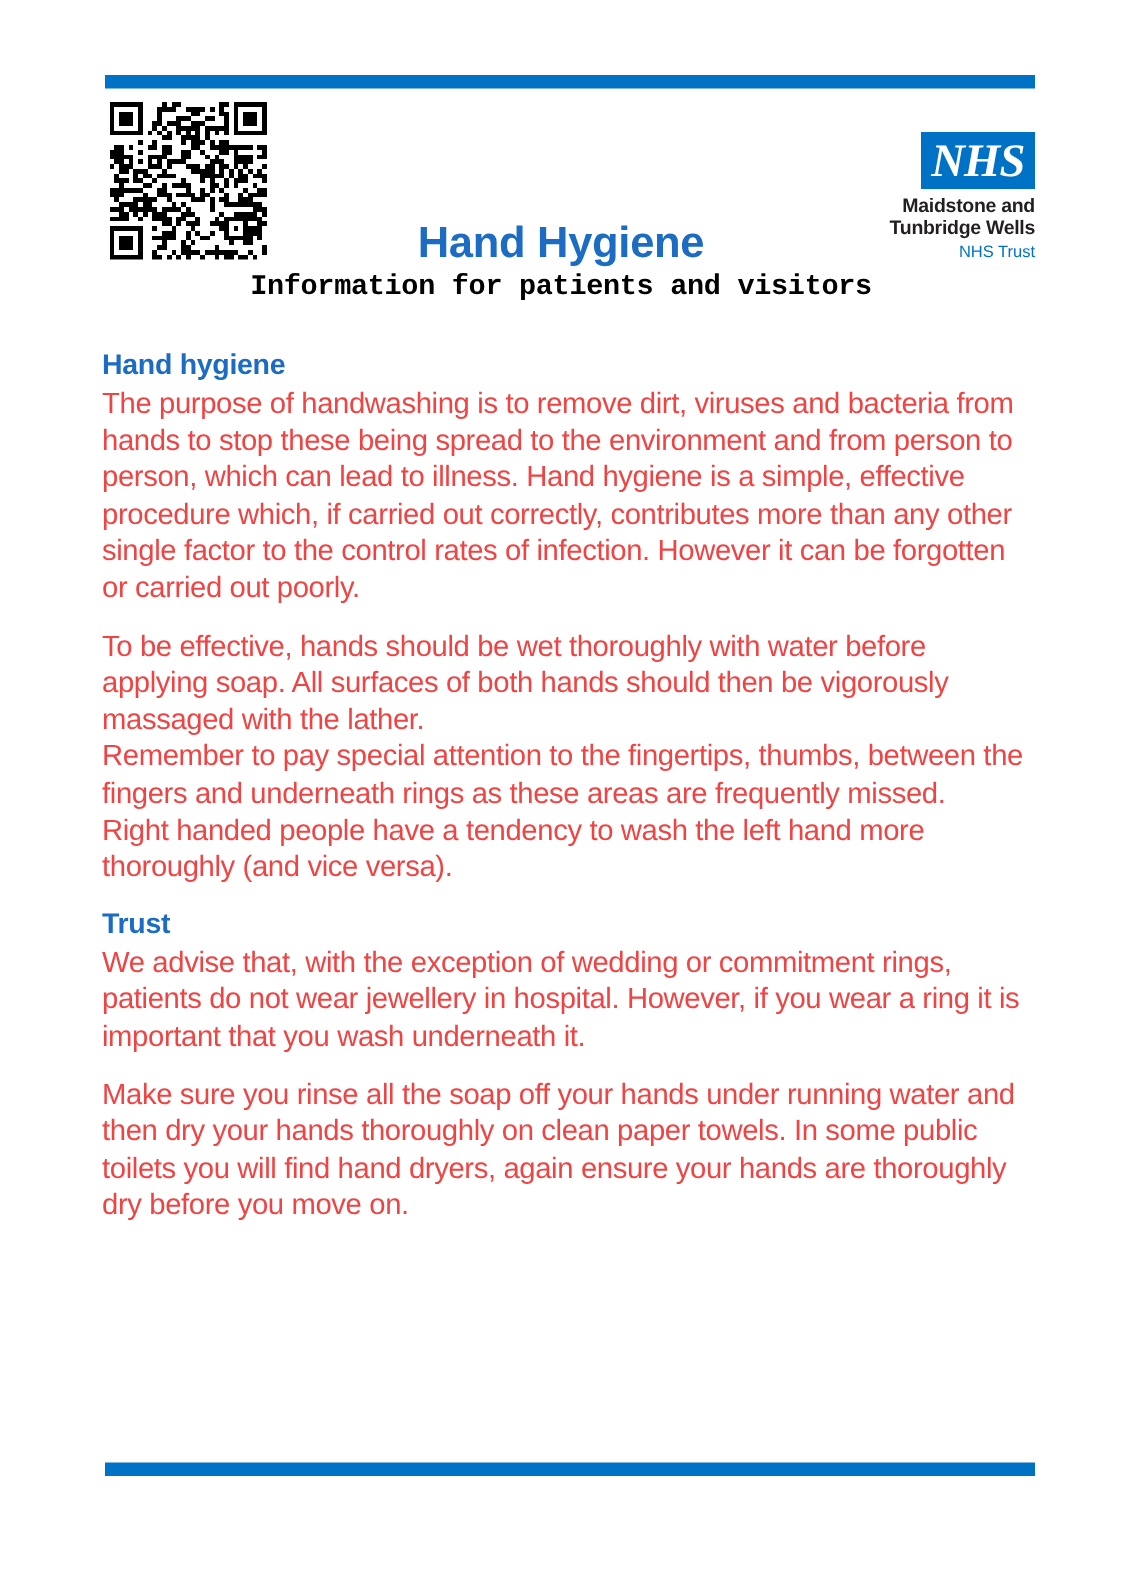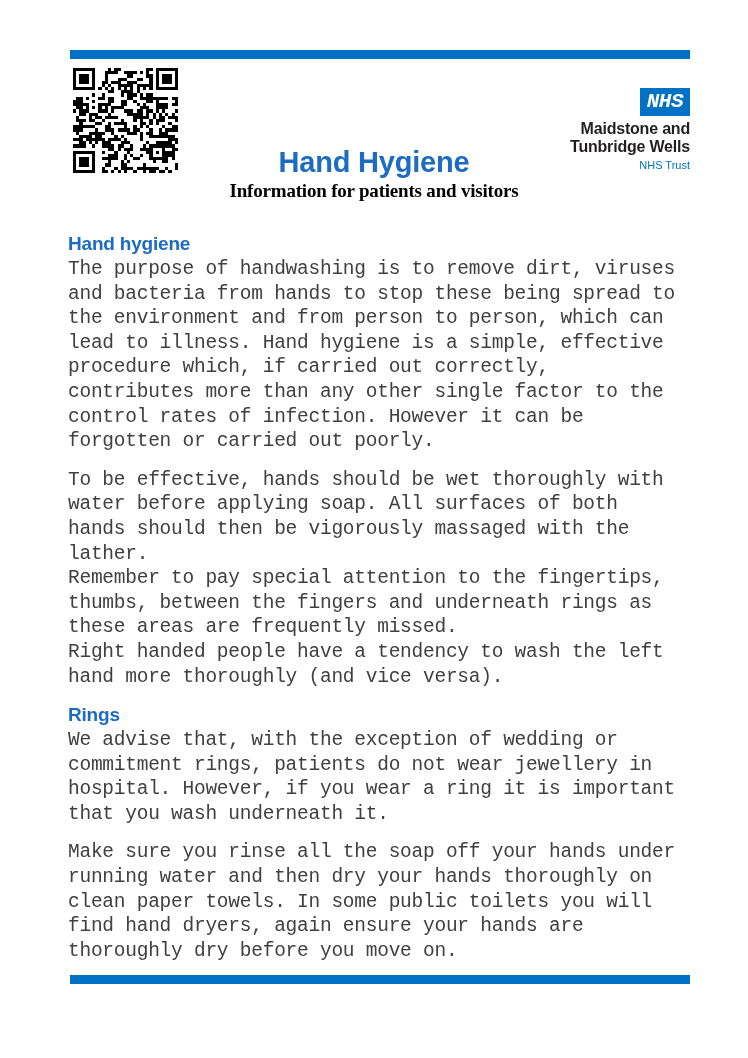--- a/index.html
+++ b/index.html
@@ -50,34 +50,34 @@
     position: absolute;
     right: 58px;
     top: 88px;
     width: 150px;
     text-align: right;
   }
   .nhs-box {
     display: inline-block;
     background: #0072c6;
     color: #ffffff;
-    font-family: Liberation Mono, monospace;
+    font-family: Liberation Serif, serif;
     font-weight: bold;
     font-style: italic;
-    font-size: 21px;
+    font-size: 31px;
     letter-spacing: -0.5px;
     line-height: 1;
     padding: 3px 7px 4px 7px;
   }
   .nhs-trustname {
     margin-top: 4px;
     color: #231f20;
     font-family: "Liberation Sans", sans-serif;
     font-weight: bold;
-    font-size: 16px;
+    font-size: 13px;
     line-height: 1.12;
     letter-spacing: -0.2px;
     white-space: pre-line;
   }
   .nhs-sub {
     margin-top: 3px;
     color: #0072c6;
     font-family: "Liberation Sans", sans-serif;
     font-weight: normal;
     font-size: 11px;
@@ -96,21 +96,21 @@
     color: #1b6cc2;
     font-family: "Liberation Sans", sans-serif;
     font-weight: bold;
     font-size: 29px;
     line-height: 32px;
     letter-spacing: -0.2px;
   }
   .doc-subtitle {
     margin-top: 2px;
     color: #000000;
-    font-family: Liberation Serif, serif;
+    font-family: Liberation Mono, monospace;
     font-weight: bold;
     font-size: 19px;
     line-height: 22px;
     letter-spacing: -0.2px;
   }
 
   
   .content {
     position: absolute;
     left: 68px;
@@ -123,22 +123,22 @@
   .section-heading {
     color: #1b6cc2;
     font-family: "Liberation Sans", sans-serif;
     font-weight: bold;
     font-size: 19px;
     line-height: 24px;
     letter-spacing: -0.2px;
     margin: 0 0 1px 0;
   }
   .section-body {
-    color: #404040;
-    font-family: Liberation Mono, monospace;
+    color: #ef4444;
+    font-family: Liberation Sans, sans-serif;
     font-size: 19.5px;
     line-height: 24.6px;
     letter-spacing: -0.25px;
     margin: 0;
     white-space: pre-line;
   }
 </style>
 </head>
 <body>
 
@@ -171,21 +171,21 @@
       <p class="section-body">The purpose of handwashing is to remove dirt, viruses and bacteria from hands to stop these being spread to the environment and from person to person, which can lead to illness. Hand hygiene is a simple, effective procedure which, if carried out correctly, contributes more than any other single factor to the control rates of infection. However it can be forgotten or carried out poorly.</p>
     </div>
 
     <div class="section">
       <p class="section-body">To be effective, hands should be wet thoroughly with water before applying soap.  All surfaces of both hands should then be vigorously massaged with the lather.
 Remember to pay special attention to the fingertips, thumbs, between the fingers and underneath rings as these areas are frequently missed.
 Right handed people have a tendency to wash the left hand more thoroughly (and vice versa).</p>
     </div>
 
     <div class="section">
-      <h2 class="section-heading">Rings</h2>
+      <h2 class="section-heading">Trust</h2>
       <p class="section-body">We advise that, with the exception of wedding or commitment rings, patients do not wear jewellery in hospital.  However, if you wear a ring it is important that you wash underneath it.</p>
     </div>
 
     <div class="section">
       <p class="section-body">Make sure you rinse all the soap off your hands under running water and then dry your hands thoroughly on clean paper towels. In some public toilets you will find hand dryers, again ensure your hands are thoroughly dry before you move on.</p>
     </div>
 
   </div>
 
   <div class="rule rule-bottom"></div>

